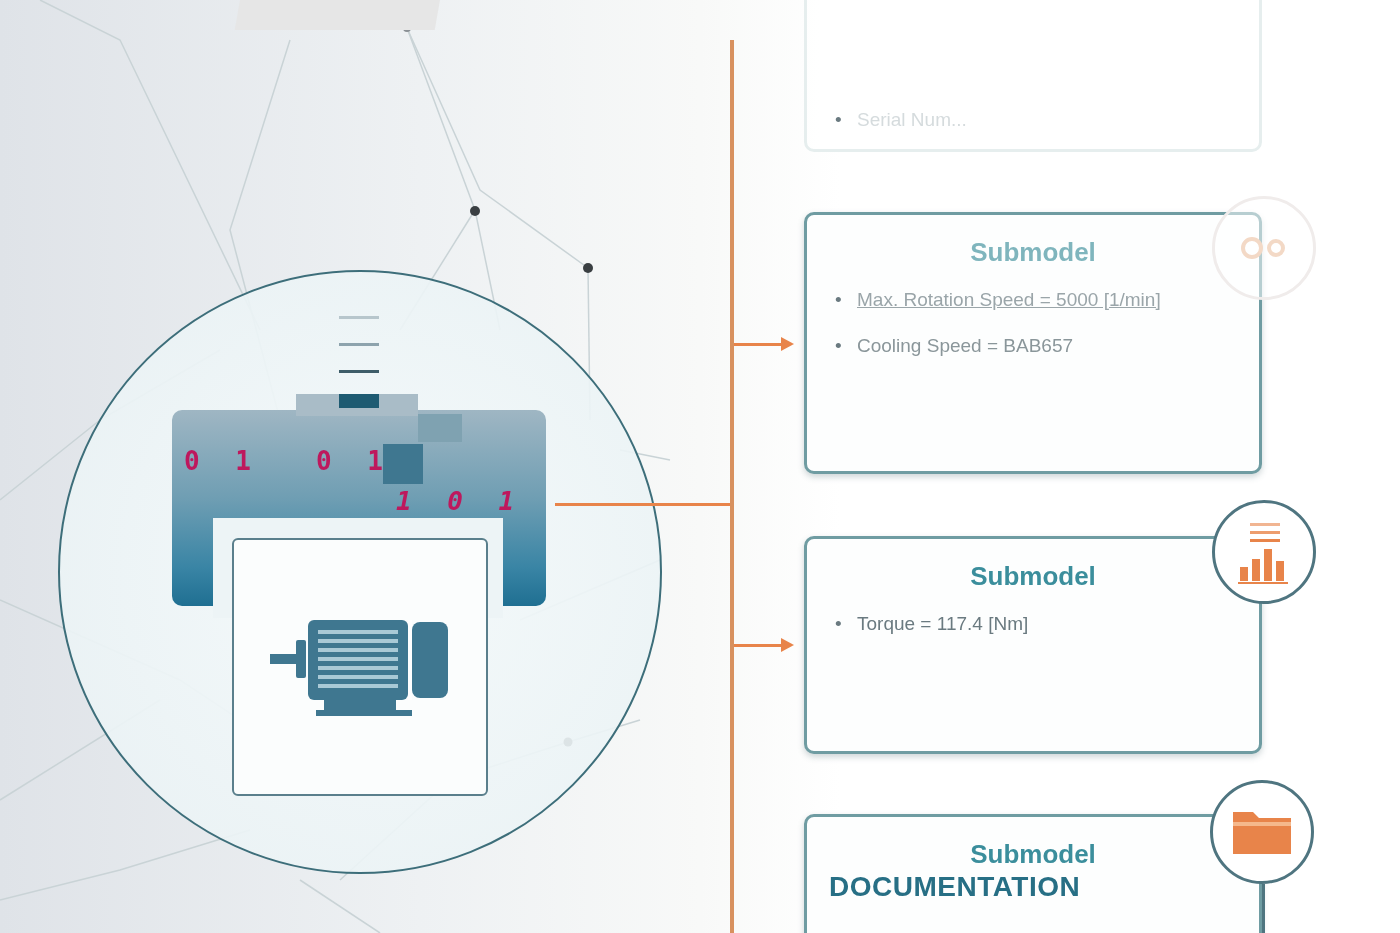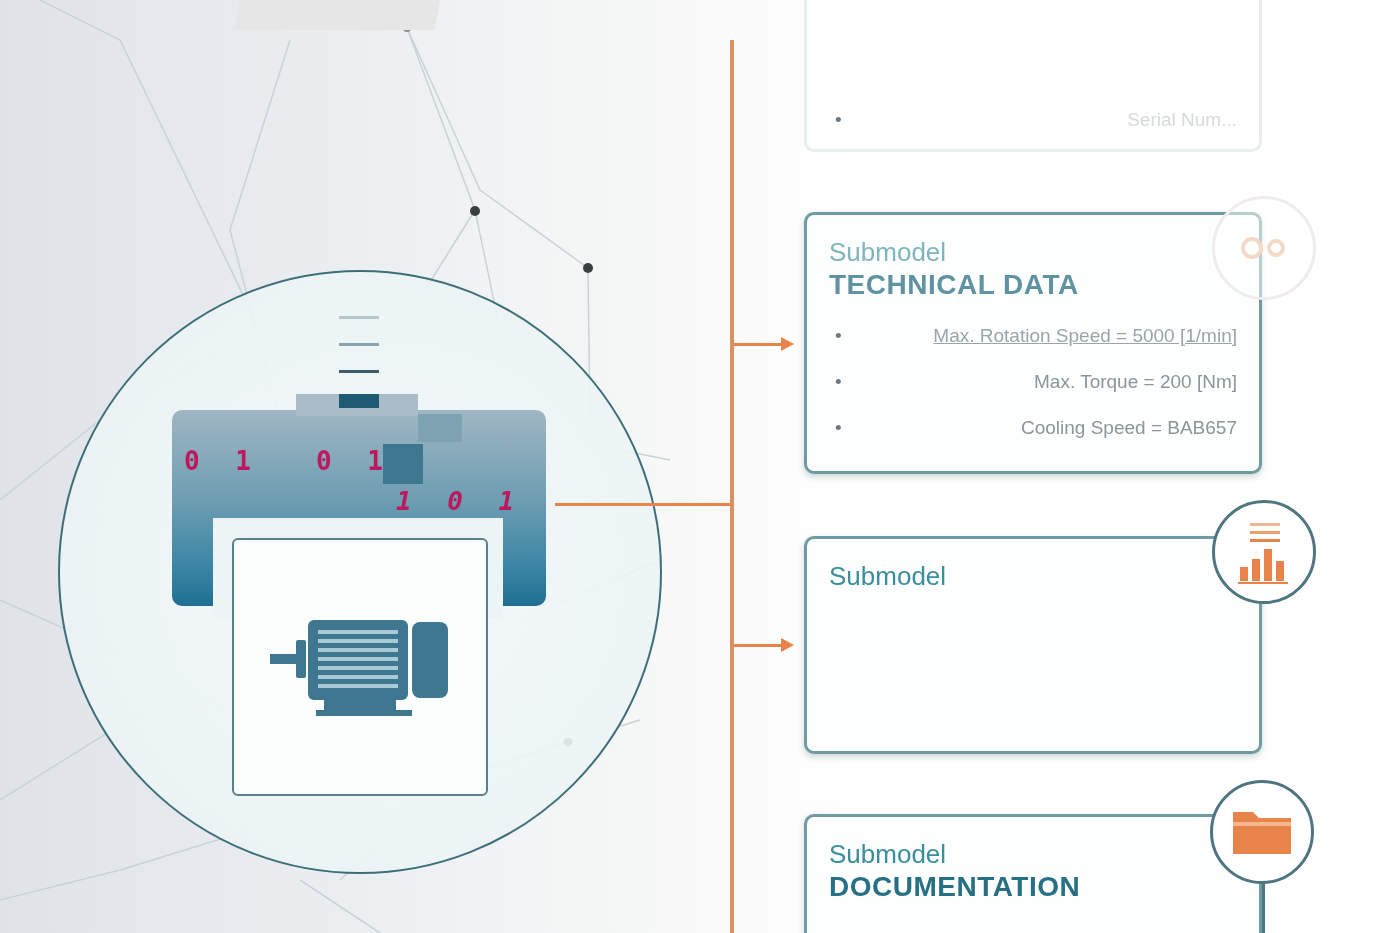--- a/index.html
+++ b/index.html
@@ -51,23 +51,23 @@
     content: ""; position: absolute; right: -12px; top: -6px;
     border-left: 13px solid #e8844a; border-top: 7px solid transparent; border-bottom: 7px solid transparent;
   }
   .card {
     position: absolute; left: 804px; width: 458px; box-sizing: border-box;
     background: #fdfefe; border: 3px solid #6f9ca2; border-radius: 10px;
     box-shadow: 0 3px 6px rgba(60,90,100,0.25);
     padding: 22px 22px 14px 22px;
   }
   .card.faded { border-color: #e6eeee; box-shadow: none; background: rgba(255,255,255,0.6); }
-  .card-kicker { color: #3b8e9c; font-size: 26px; font-weight: normal; line-height: 30px; }
+  .card-kicker { color: #3b8e9c; font-size: 26px; font-weight: bold; line-height: 30px; text-align: center; }
   .card-title { color: #276f85; font-size: 28px; font-weight: bold; line-height: 36px; letter-spacing: 0.5px; }
-  .card ul { list-style: none; margin: 10px 0 0 0; padding: 0; text-align: right; }
+  .card ul { list-style: none; margin: 10px 0 0 0; padding: 0; }
   .card li { color: #6a7a80; font-size: 19px; line-height: 46px; padding-left: 28px; position: relative; }
   .card li::before { content: "•"; position: absolute; left: 6px; color: #6a7a80; }
   .badge {
     position: absolute; width: 104px; height: 104px; border-radius: 50%;
     border: 3px solid #4f7580; background: #ffffff; box-sizing: border-box;
     display: flex; align-items: center; justify-content: center;
   }
   .badge.faded { border-color: #f0eceb; background: rgba(255,255,255,0.5); }
   .badge-stem { position: absolute; width: 3px; background: #4f7580; }
 </style>
@@ -142,39 +142,38 @@
 <div class="arrow" style="top:644px;"></div>
 
 <div class="card faded" style="top:-20px;height:172px;">
   <ul style="margin-top:92px;">
     <li style="color:#d5dbdd;">Serial Num...</li>
   </ul>
 </div>
 
 <div class="card" style="top:212px;height:262px;">
   <div class="card-kicker" style="color:#7fb5bd;">Submodel</div>
-  <div class="card-title" style="color:#5f93a2;">TECHNICAL DATA</div>
   <ul>
     <li style="color:#9aa5a9;text-decoration:underline;">Max. Rotation Speed = 5000 [1/min]</li>
-    <li style="color:#8a969a;">Max. Torque = 200 [Nm]</li>
     <li style="color:#8a969a;">Cooling Speed = BAB657</li>
   </ul>
 </div>
 <div class="badge faded" style="left:1212px;top:196px;">
   <svg width="60" height="40" viewBox="0 0 60 40">
     <g fill="none" stroke="#f3d9c6" stroke-width="4">
       <circle cx="18" cy="20" r="9"></circle>
       <circle cx="42" cy="20" r="7"></circle>
     </g>
   </svg>
 </div>
 
 <div class="card" style="top:536px;height:218px;">
   <div class="card-kicker">Submodel</div>
   <ul>
+    <li>Torque = 117.4 [Nm]</li>
   </ul>
 </div>
 <div class="badge" style="left:1212px;top:500px;">
   <svg width="60" height="70" viewBox="0 0 60 70">
     <g fill="#e8844a">
       <rect x="16" y="6" width="30" height="3" opacity="0.6"></rect>
       <rect x="16" y="14" width="30" height="3" opacity="0.8"></rect>
       <rect x="16" y="22" width="30" height="3"></rect>
       <rect x="6" y="50" width="8" height="14"></rect>
       <rect x="18" y="42" width="8" height="22"></rect>

